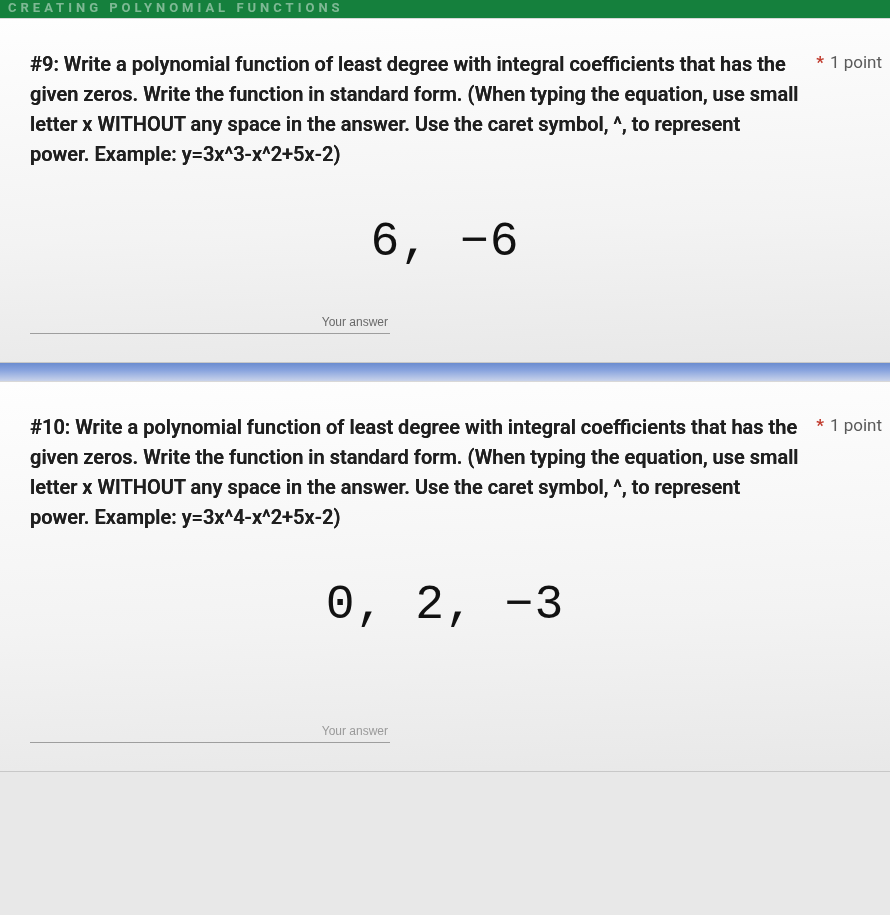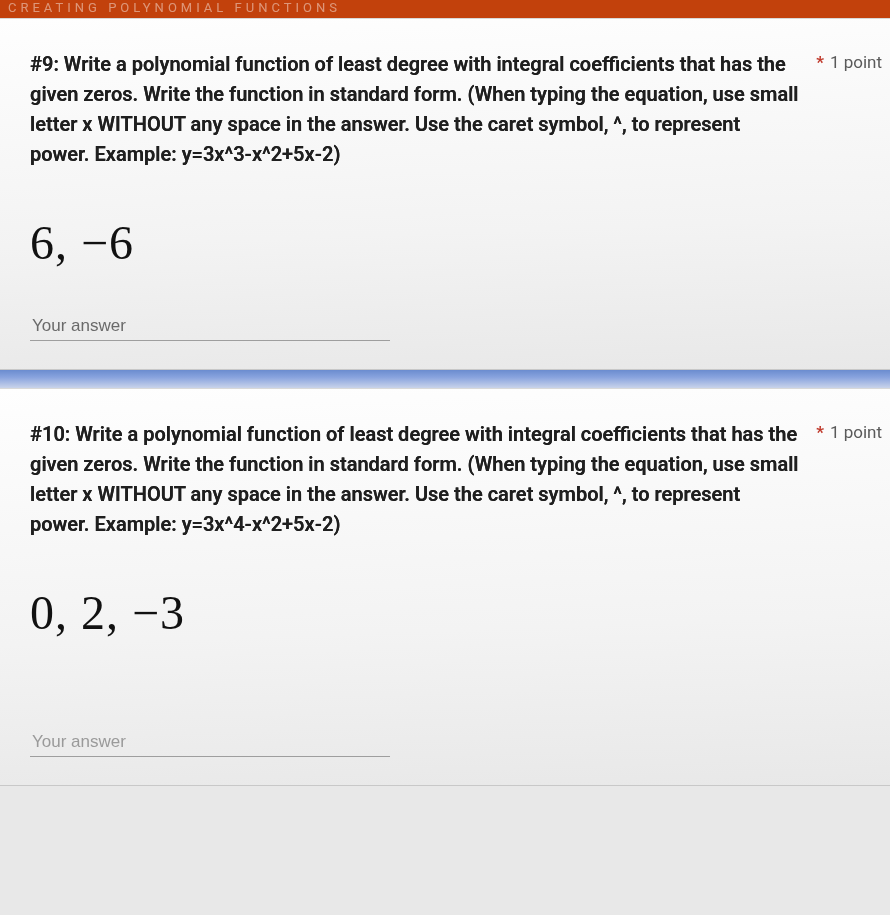--- a/index.html
+++ b/index.html
@@ -4,27 +4,27 @@
 <style>
   * { box-sizing: border-box; margin: 0; padding: 0; }
   html, body { width: 890px; height: 915px; overflow: hidden; }
   body {
     font-family: Roboto, Arial, sans-serif;
     background: #e8e8e8;
     color: #1a1a1a;
   }
   .header-bar {
     height: 18px;
-    background: #c2410c;
+    background: #15803d;
     color: rgba(255,255,255,0.45);
     font-size: 13px;
     letter-spacing: 4px;
     padding-left: 8px;
     line-height: 16px;
-    font-weight: 400;
+    font-weight: 700;
     white-space: nowrap;
     overflow: hidden;
   }
   .card {
     background: #fdfdfd;
     background: linear-gradient(178deg,#fefefe 0%, #f3f3f3 60%, #e8e8e8 100%);
     border-top: 1px solid #d8d8d8;
     border-bottom: 1px solid #c8c8c8;
     padding: 30px 30px 28px 30px;
     overflow: hidden;
@@ -49,37 +49,38 @@
   .points {
     flex: 0 0 auto;
     white-space: nowrap;
     font-size: 17px;
     color: #5a5a5a;
     padding-top: 3px;
     margin-right: -22px;
   }
   .asterisk { color: #c0392b; font-weight: 700; margin-right: 6px; }
   .zeros {
-    font-family: Liberation Serif, serif;
+    font-family: Liberation Mono, monospace;
     font-size: 48px;
     font-weight: 400;
-    text-align: left;
+    text-align: center;
     margin: 46px 0 42px 0;
     letter-spacing: 1px;
     color: #111;
   }
   .answer-field {
     width: 360px;
     border: none;
     border-bottom: 1px solid #9e9e9e;
     background: transparent;
-    font-size: 17px;
+    font-size: 12px;
     color: #6a6a6a;
     padding: 4px 2px;
     outline: none;
+    text-align: right;
   }
   .answer-field::placeholder { color: #6a6a6a; }
   #card-10 .answer-field::placeholder { color: #9a9a9a; }
   #card-10 .zeros { margin-bottom: 88px; }
 </style>
 </head>
 <body>
 
 <div class="header-bar">
   <span>CREATING POLYNOMIAL FUNCTIONS</span>

